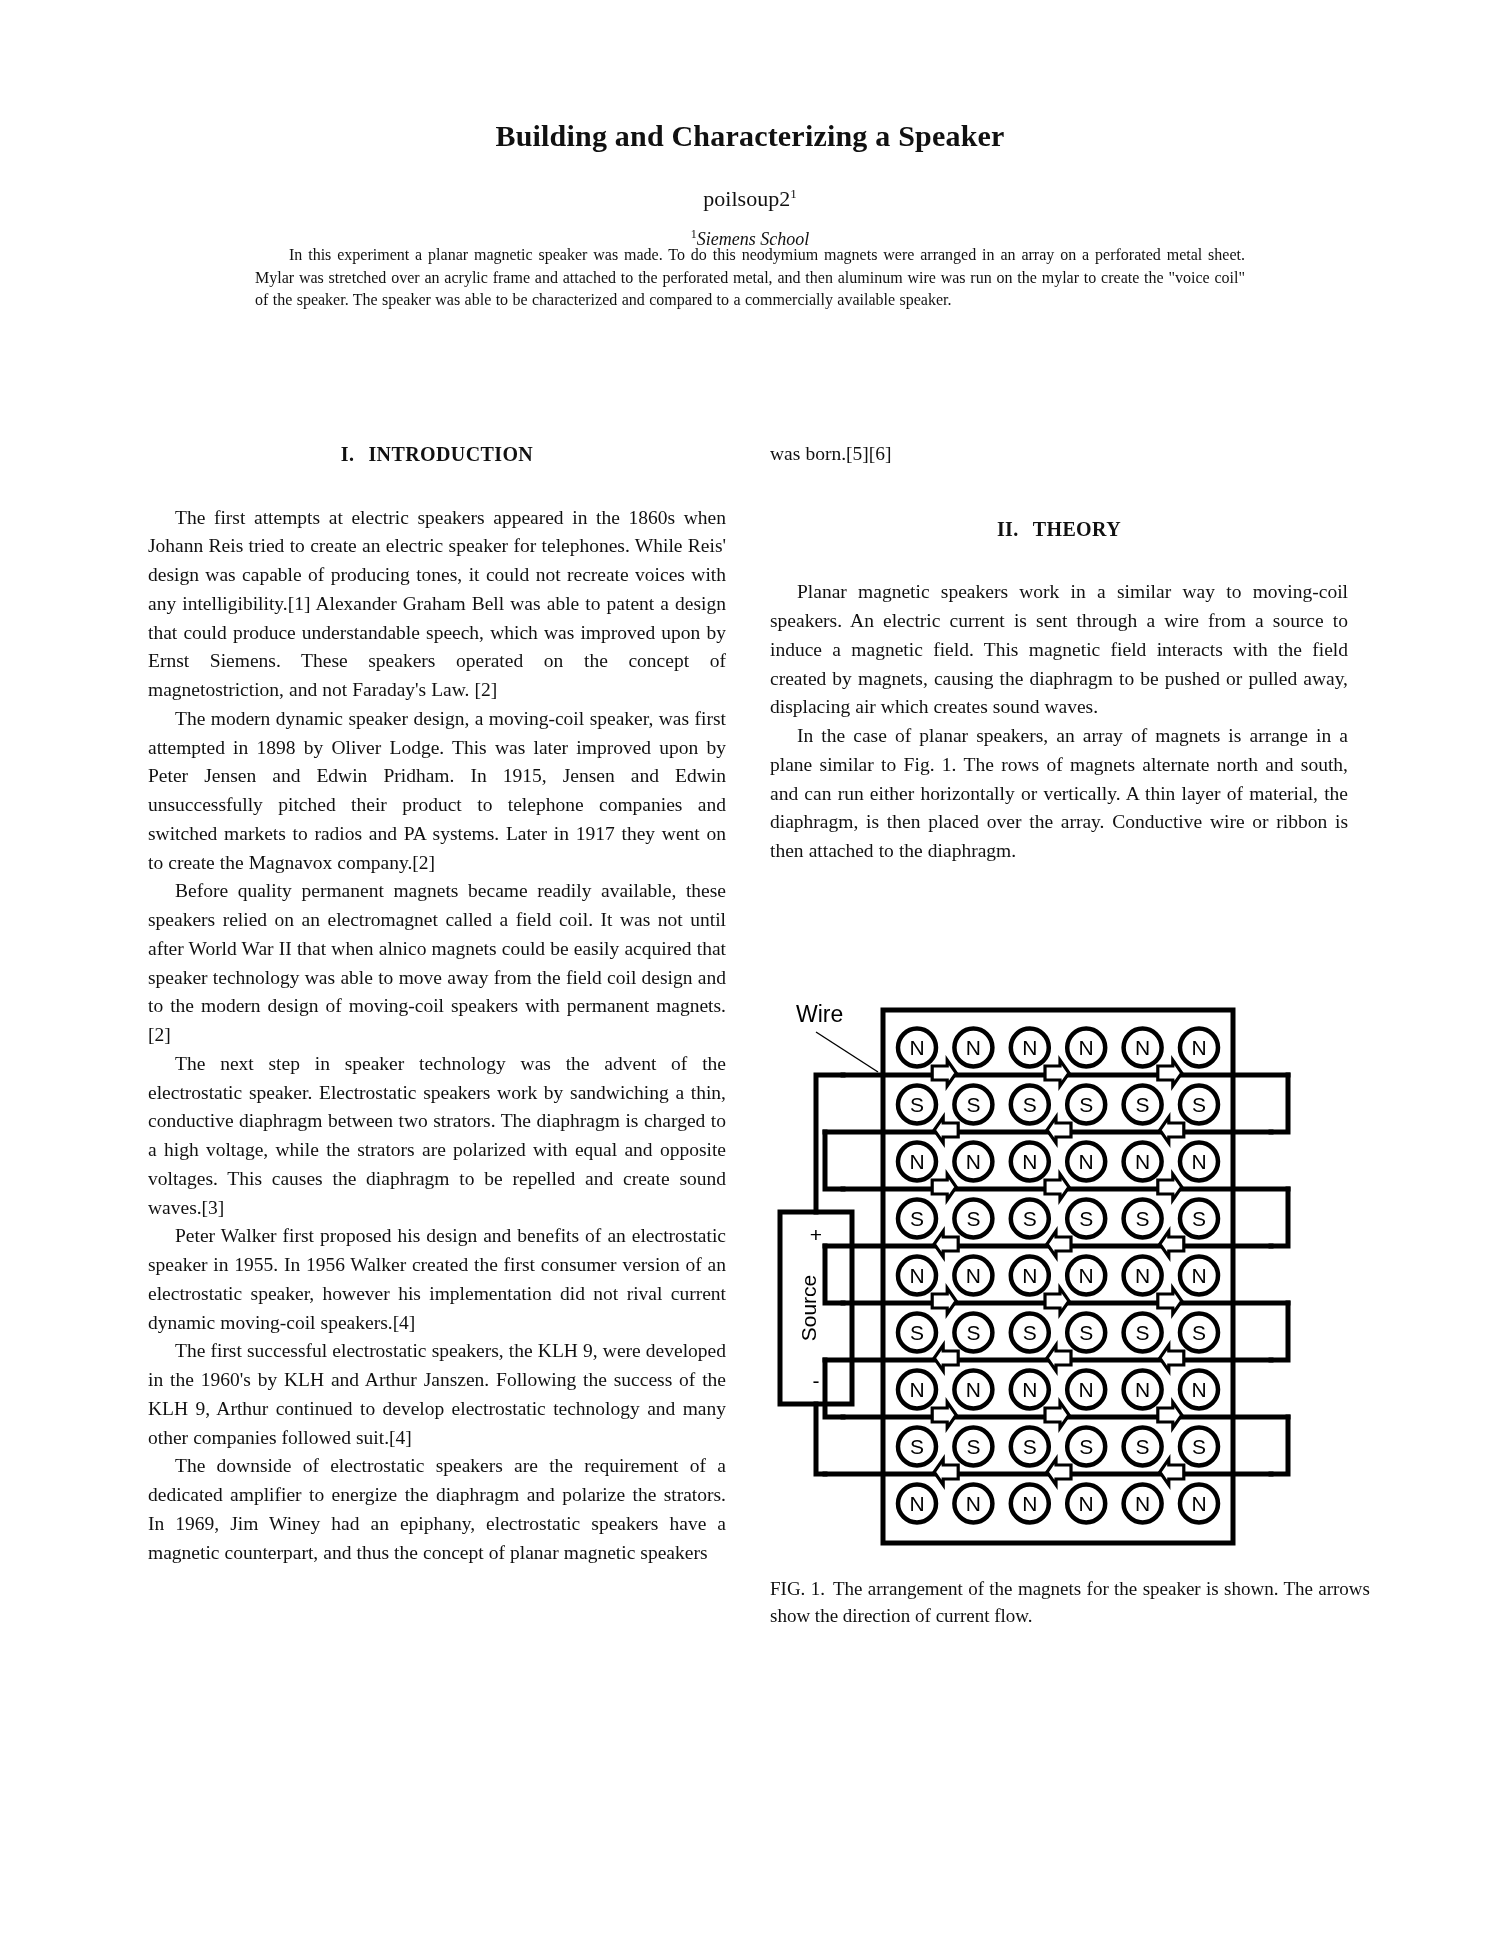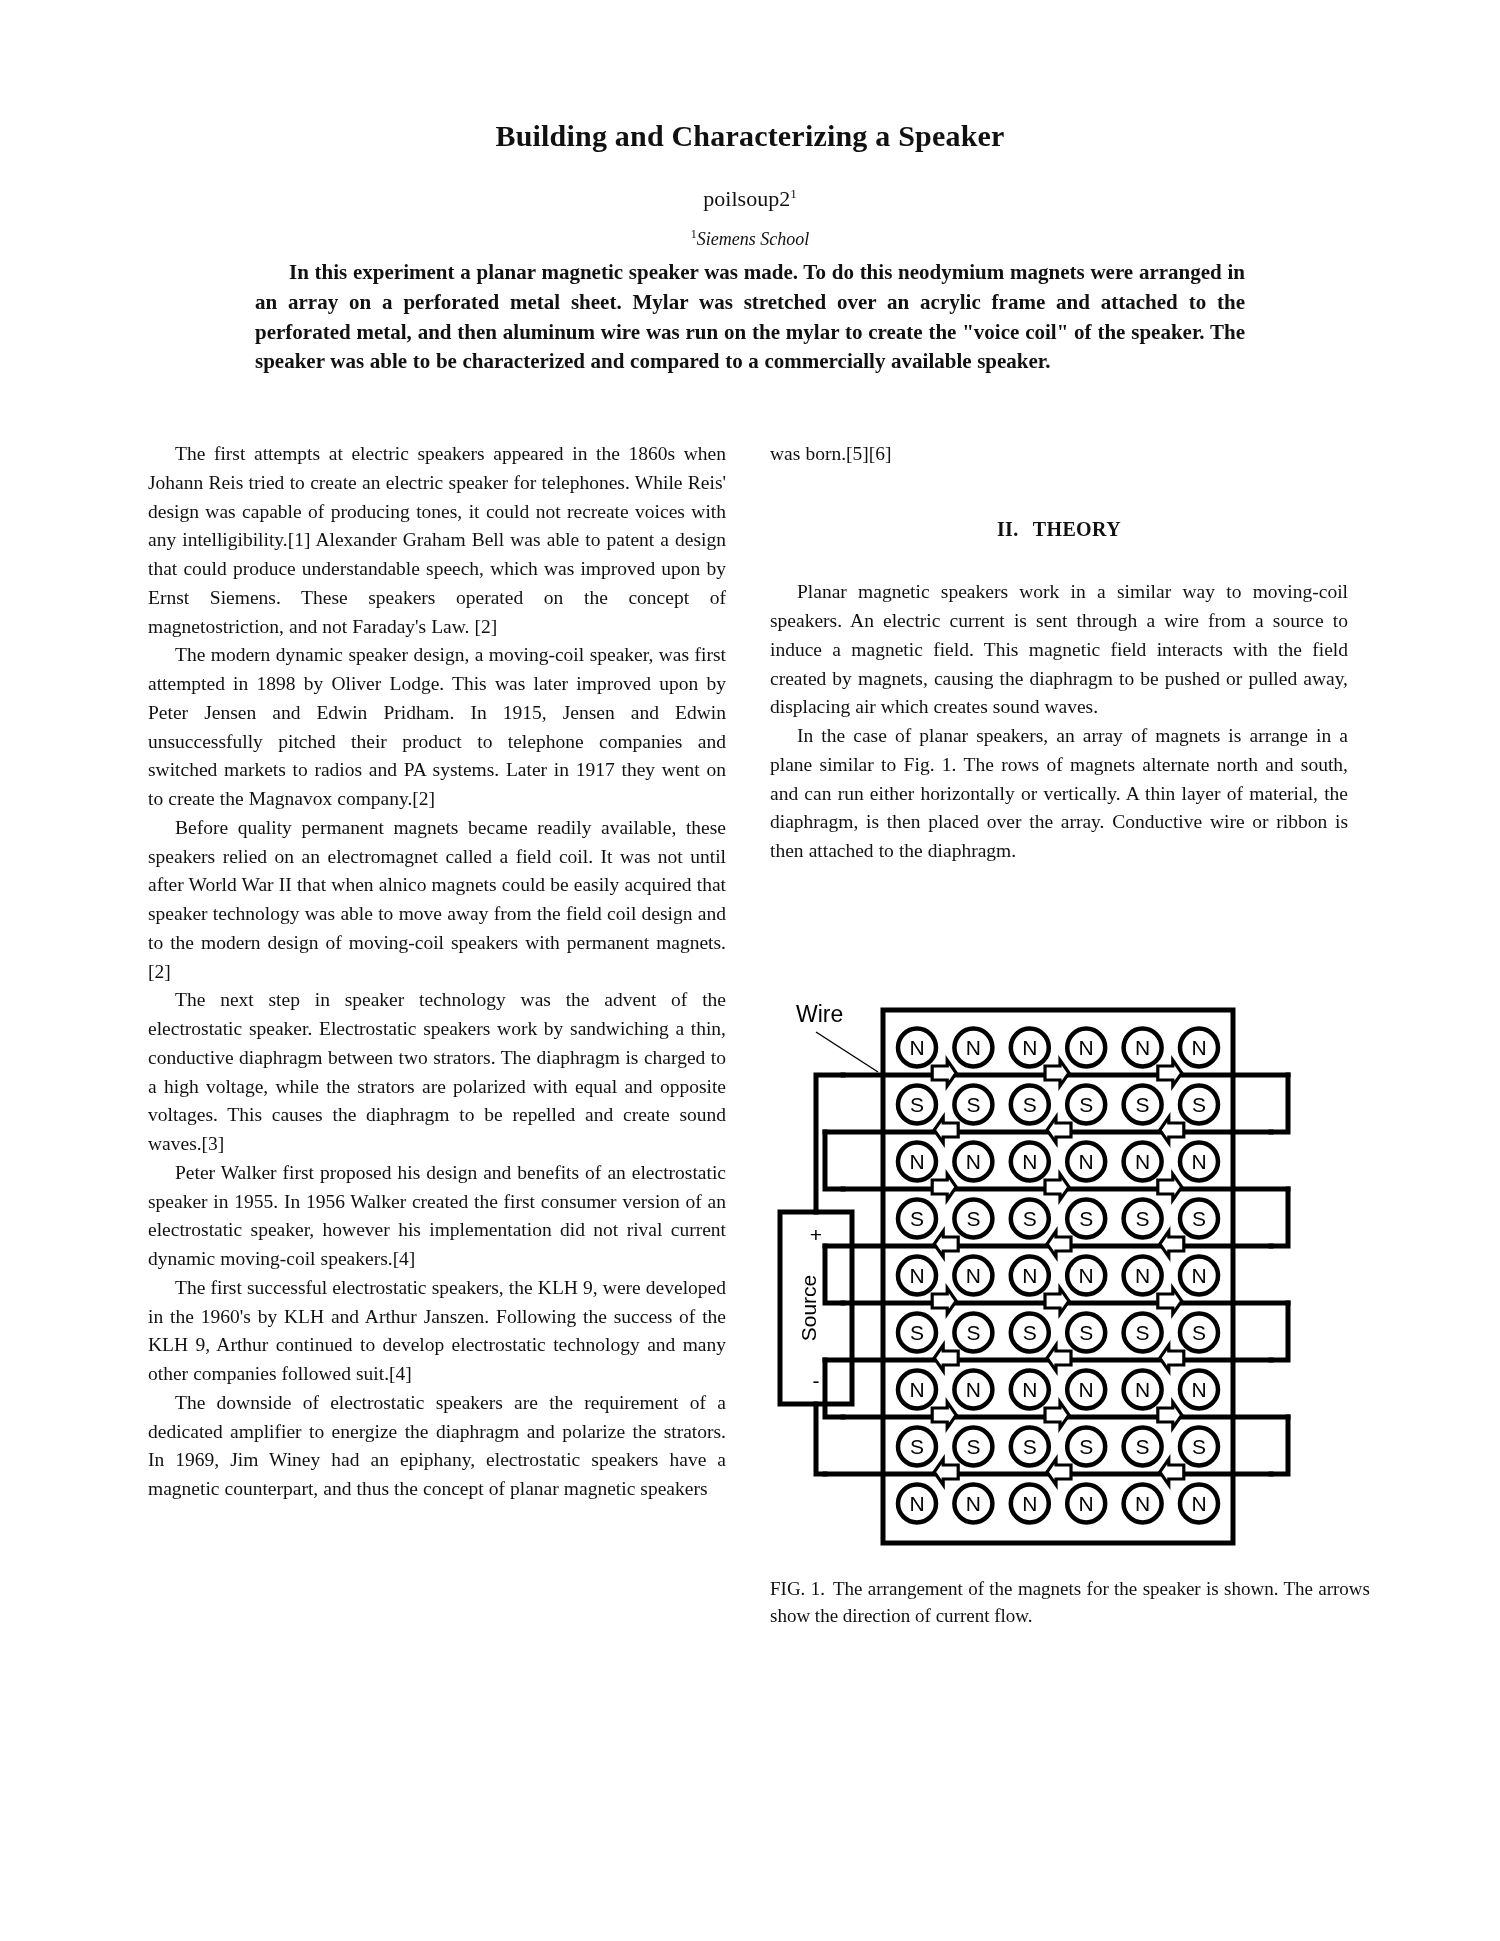--- a/index.html
+++ b/index.html
@@ -52,28 +52,27 @@
   .affiliation sup {
     font-size: 12px;
     font-style: normal;
     vertical-align: super;
   }
 
   
   .abstract {
     position: absolute;
     left: 255px;
-    top: 258px;
+    top: 244px;
     width: 990px;
-    font-size: 21px;
+    font-size: 16px;
     line-height: 1.42;
     text-align: justify;
     text-indent: 34px;
     word-spacing: 0.4px;
-    font-weight: bold;
   }
 
   
   .col {
     position: absolute;
     top: 440px;
     width: 578px;
     font-size: 19.5px;
     line-height: 1.475;
     text-align: justify;
@@ -128,20 +127,23 @@
 
   <div class="masthead">
     <div class="paper-title">Building and Characterizing a Speaker</div>
     <div class="author"><span>poilsoup2</span><sup>1</sup></div>
     <div class="affiliation"><sup>1</sup><span>Siemens School</span></div>
   </div>
 
   <div class="abstract">In this experiment a planar magnetic speaker was made. To do this neodymium magnets were arranged in an array on a perforated metal sheet. Mylar was stretched over an acrylic frame and attached to the perforated metal, and then aluminum wire was run on the mylar to create the "voice coil" of the speaker. The speaker was able to be characterized and compared to a commercially available speaker.</div>
 
   <div class="col col-left">
+    <div class="sec-head">
+      <span class="num">I.</span><span>INTRODUCTION</span>
+    </div>
     <p>The first attempts at electric speakers appeared in the 1860s when Johann Reis tried to create an electric speaker for telephones. While Reis' design was capable of producing tones, it could not recreate voices with any intelligibility.[1] Alexander Graham Bell was able to patent a design that could produce understandable speech, which was improved upon by Ernst Siemens. These speakers operated on the concept of magnetostriction, and not Faraday's Law. [2]</p>
     <p>The modern dynamic speaker design, a moving-coil speaker, was first attempted in 1898 by Oliver Lodge. This was later improved upon by Peter Jensen and Edwin Pridham. In 1915, Jensen and Edwin unsuccessfully pitched their product to telephone companies and switched markets to radios and PA systems. Later in 1917 they went on to create the Magnavox company.[2]</p>
     <p>Before quality permanent magnets became readily available, these speakers relied on an electromagnet called a field coil. It was not until after World War II that when alnico magnets could be easily acquired that speaker technology was able to move away from the field coil design and to the modern design of moving-coil speakers with permanent magnets.[2]</p>
     <p>The next step in speaker technology was the advent of the electrostatic speaker. Electrostatic speakers work by sandwiching a thin, conductive diaphragm between two strators. The diaphragm is charged to a high voltage, while the strators are polarized with equal and opposite voltages. This causes the diaphragm to be repelled and create sound waves.[3]</p>
     <p>Peter Walker first proposed his design and benefits of an electrostatic speaker in 1955. In 1956 Walker created the first consumer version of an electrostatic speaker, however his implementation did not rival current dynamic moving-coil speakers.[4]</p>
     <p>The first successful electrostatic speakers, the KLH 9, were developed in the 1960's by KLH and Arthur Janszen. Following the success of the KLH 9, Arthur continued to develop electrostatic technology and many other companies followed suit.[4]</p>
     <p>The downside of electrostatic speakers are the requirement of a dedicated amplifier to energize the diaphragm and polarize the strators. In 1969, Jim Winey had an epiphany, electrostatic speakers have a magnetic counterpart, and thus the concept of planar magnetic speakers</p>
   </div>
 
   <div class="col col-right">

